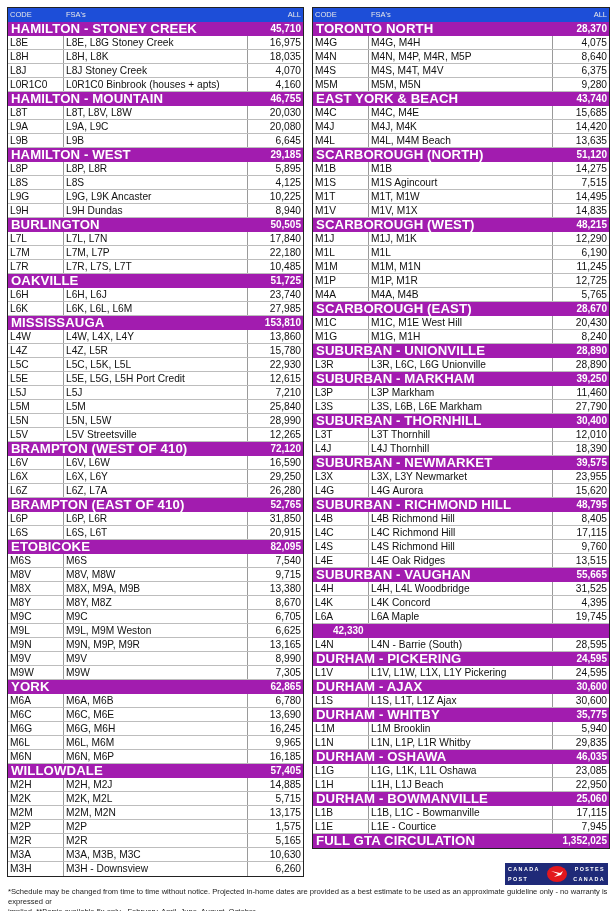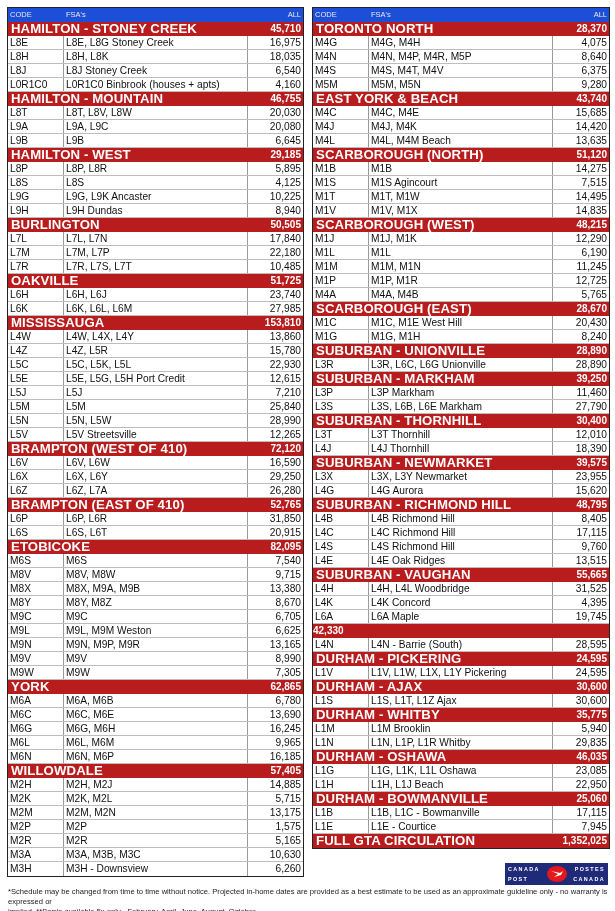--- a/index.html
+++ b/index.html
@@ -9,23 +9,23 @@
   .tbl-left { left: 7px; width: 295px; }
   .tbl-right { left: 312px; width: 296px; }
   .row { display: flex; height: 14px; box-sizing: border-box; border-bottom: 1px solid #bdbdbd; }
   .row:last-child { border-bottom: none; }
   .cell { box-sizing: border-box; font-size: 10.2px; line-height: 13px; white-space: nowrap; overflow: hidden; }
   .c-code { width: 56px; padding-left: 2px; border-right: 1px solid #9a9a9a; }
   .c-fsa { width: 184px; padding-left: 2px; border-right: 1px solid #9a9a9a; }
   .c-all { flex: 1; text-align: right; padding-right: 2px; }
   .hdr { background: #1d4ed8; color: #fff; height: 14px; border-bottom: none; }
   .hdr .cell { border-right: none; font-size: 7.5px; line-height: 14px; color: #e8e8e8; }
-  .grp { background: #b91c1c; color: #fff; border-bottom: none; height: 14px; }
+  .grp { background: #a21caf; color: #fff; border-bottom: none; height: 14px; }
   .grp .g-name { flex: 1; padding-left: 3px; font-weight: bold; font-size: 13.2px; line-height: 14px; letter-spacing: 0.1px; white-space: nowrap; overflow: hidden; }
-  .grp .g-total { padding-right: 2px; font-weight: bold; font-size: 10px; line-height: 14px; text-align: right; white-space: nowrap; }
+  .grp .g-total { padding-right: 2px; font-weight: bold; font-size: 10px; line-height: 14px; text-align: right; white-space: nowrap; margin-left: 20px; }
   .footer { position: absolute; left: 8px; top: 887px; width: 600px; font-size: 7.6px; line-height: 10px; color: #222; }
   .logo { position: absolute; left: 505px; top: 863px; width: 103px; height: 22px; background: #1f2a78; display: flex; align-items: center; justify-content: space-between; padding: 0 3px; box-sizing: border-box; }
   .logo .col { display: flex; flex-direction: column; justify-content: space-between; height: 18px; }
   .logo .txt { color: #fff; font-size: 5.4px; font-weight: bold; letter-spacing: 1.4px; line-height: 8px; }
   .logo .col.r .txt { text-align: right; }
   .logo .mark { width: 20px; height: 16px; border-radius: 50%; background: #e3171d; position: relative; display: flex; align-items: center; justify-content: center; }
 </style>
 </head>
 <body>
 
@@ -45,21 +45,21 @@
       <div class="cell c-all">16,975</div>
     </div>
     <div class="row">
       <div class="cell c-code">L8H</div>
       <div class="cell c-fsa">L8H, L8K</div>
       <div class="cell c-all">18,035</div>
     </div>
     <div class="row">
       <div class="cell c-code">L8J</div>
       <div class="cell c-fsa">L8J Stoney Creek</div>
-      <div class="cell c-all">6,540</div>
+      <div class="cell c-all">4,070</div>
     </div>
     <div class="row">
       <div class="cell c-code">L0R1C0</div>
       <div class="cell c-fsa">L0R1C0 Binbrook (houses + apts)</div>
       <div class="cell c-all">4,160</div>
     </div>
     <div class="row grp">
       <div class="g-name">HAMILTON - MOUNTAIN</div>
       <div class="g-total">46,755</div>
     </div>

